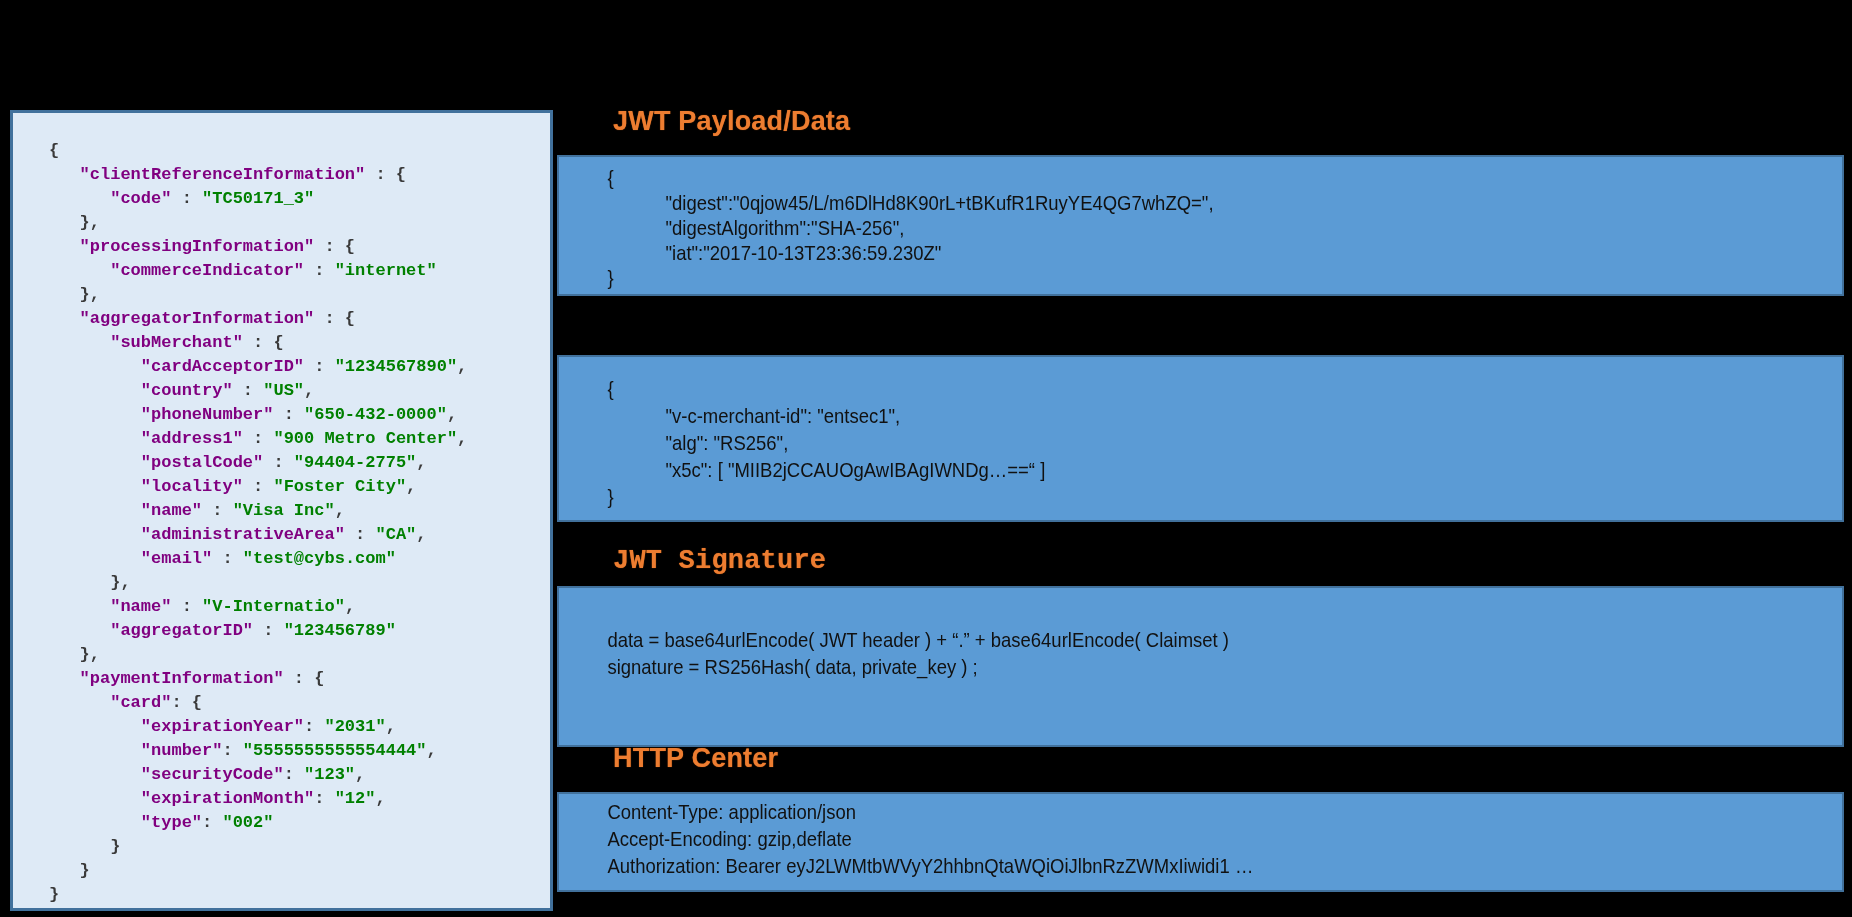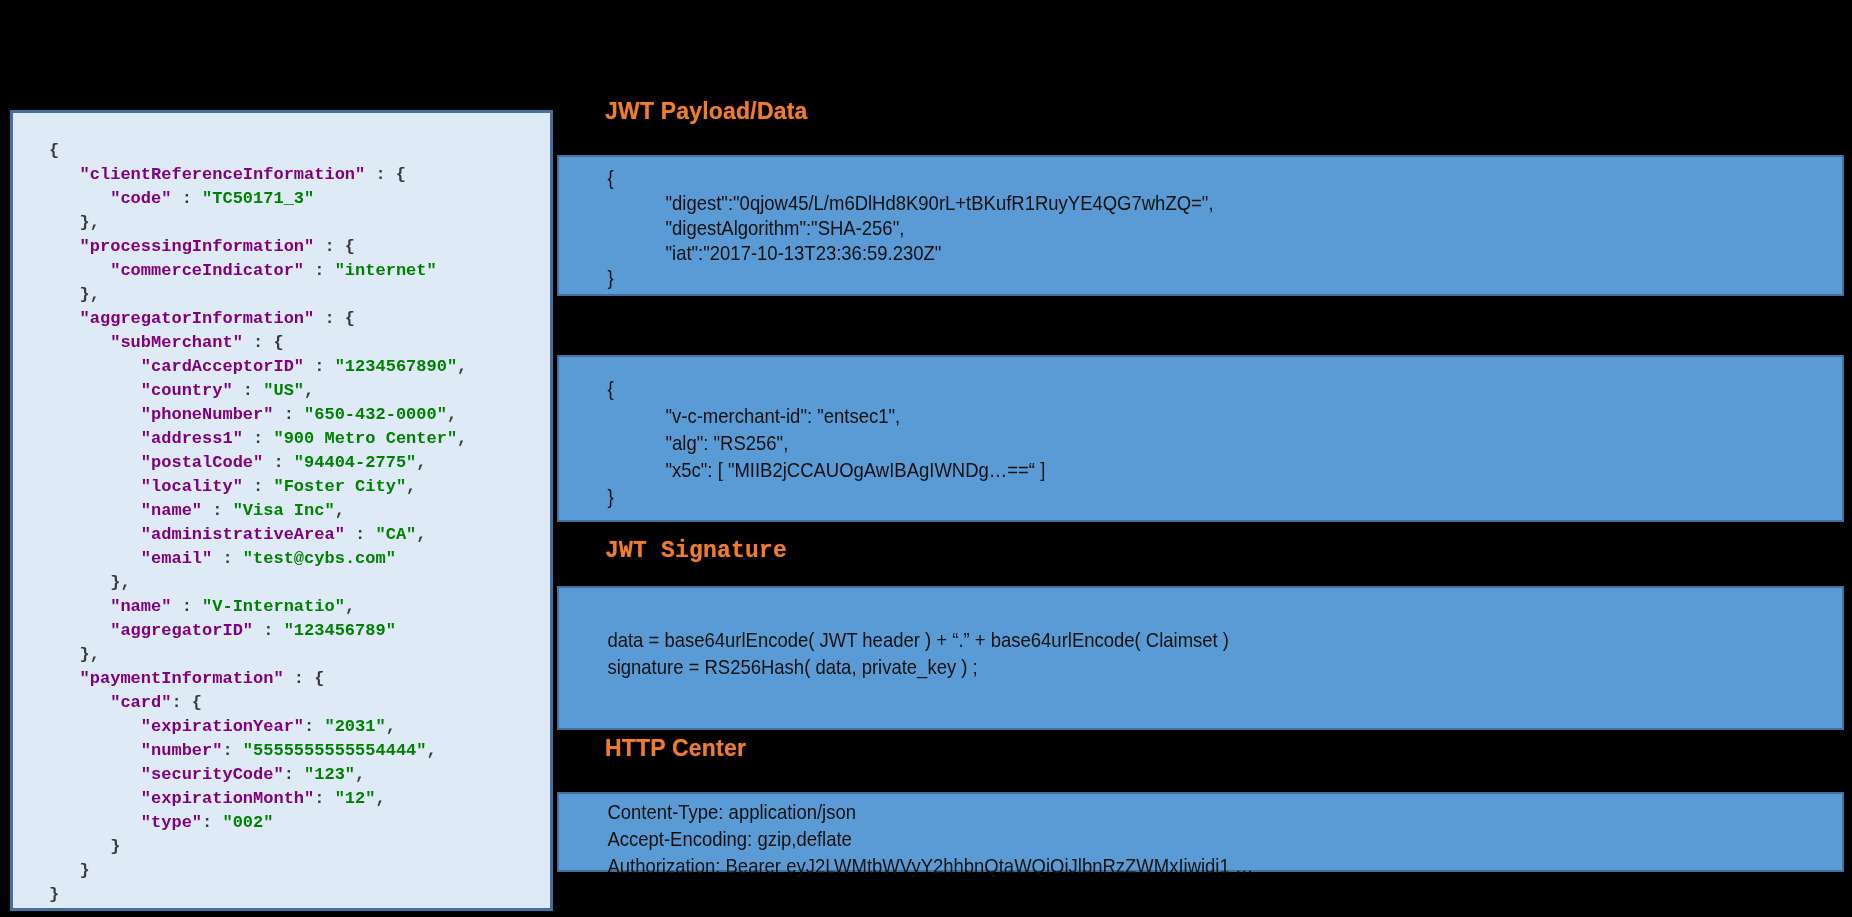--- a/index.html
+++ b/index.html
@@ -30,23 +30,23 @@
     color:#3a3a3a;
     white-space:pre;
   }
   .jk{color:#800080;}
   .jv{color:#008000;}
 
   
   .sec-heading{
     position:absolute;
     left:605px;
-    margin:0;
+    margin:8px;
     color:#ED7D31;
-    font-size:23px;
+    font-size:27px;
     font-weight:bold;
     letter-spacing:0.2px;
     text-shadow:0 0 1px #A9500F;
     white-space:nowrap;
   }
   .blue-box{
     position:absolute;
     left:557px;
     width:1287px;
     background:#5B9BD5;
@@ -67,25 +67,25 @@
 
   #heading-payload  {top:98px;}
   #box-payload      {top:155px;height:141px;}
   #box-payload pre  {padding:8px 0 0 55px;line-height:25px;}
 
   #heading-header   {top:303px;}
   #box-header       {top:355px;height:167px;}
   #box-header pre   {padding:18px 0 0 55px;line-height:27px;}
 
   #heading-signature{top:538px;font-family:Liberation Mono, monospace;}
-  #box-signature    {top:586px;height:144px;}
+  #box-signature    {top:586px;height:161px;}
   #box-signature pre{padding:38px 0 0 55px;line-height:27px;}
 
   #heading-http     {top:735px;}
-  #box-http         {top:792px;height:80px;}
+  #box-http         {top:792px;height:100px;}
   #box-http pre     {padding:4px 0 0 55px;line-height:27px;}
 </style>
 </head>
 <body>
 
 <div id="stage">
 
   <div class="request-panel">
     <pre>{
    <span class="jk">"clientReferenceInformation"</span> : {

